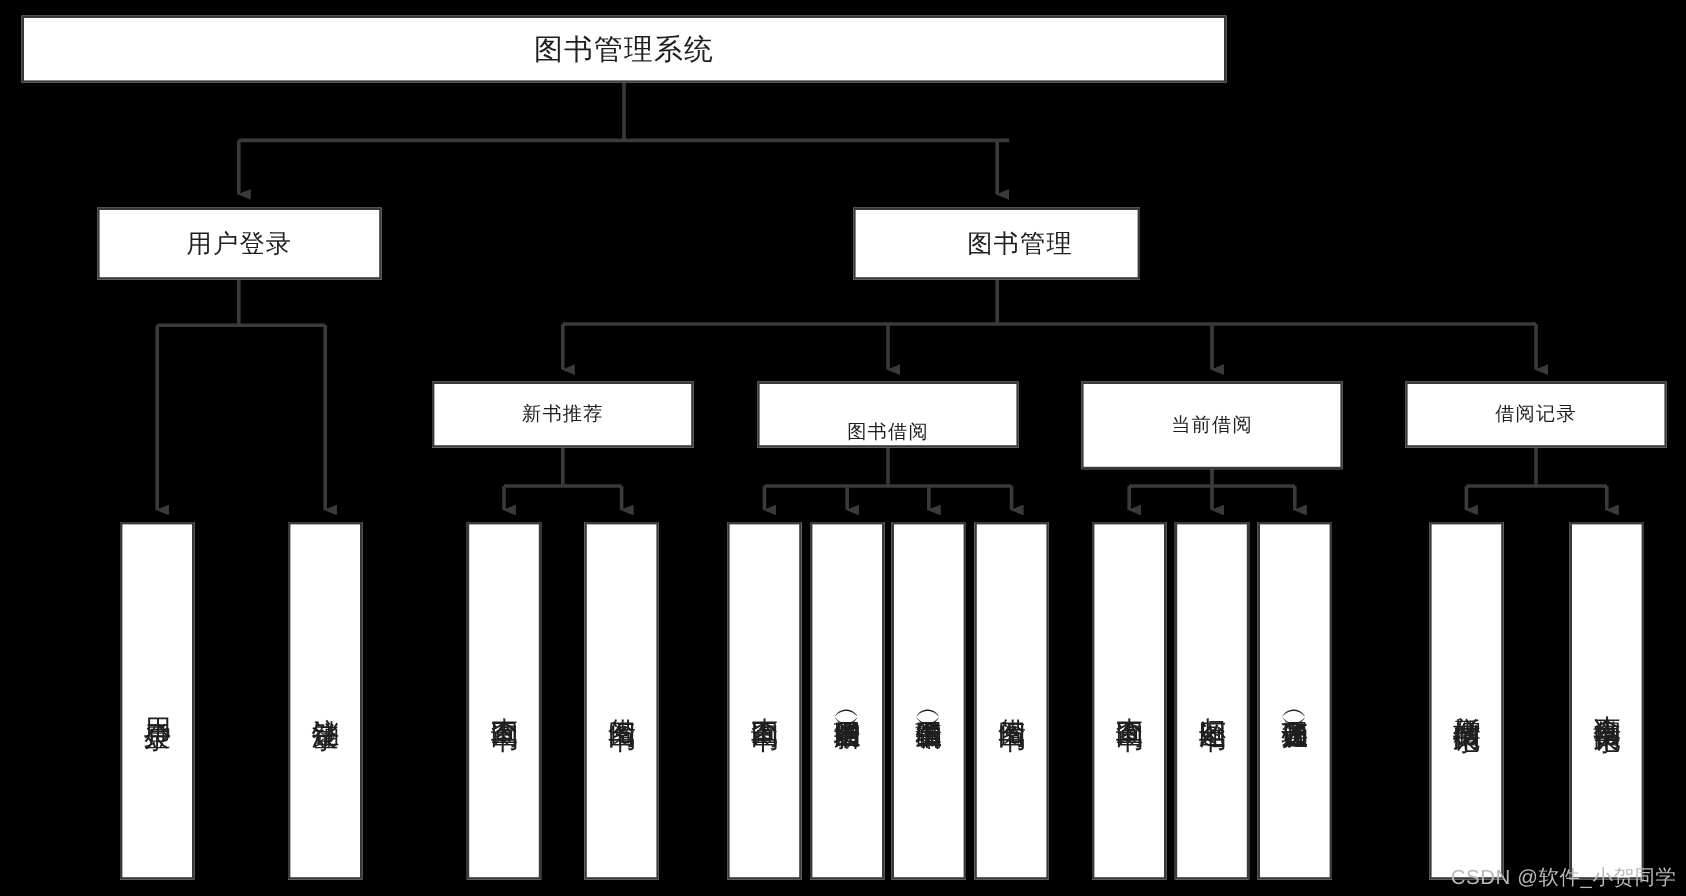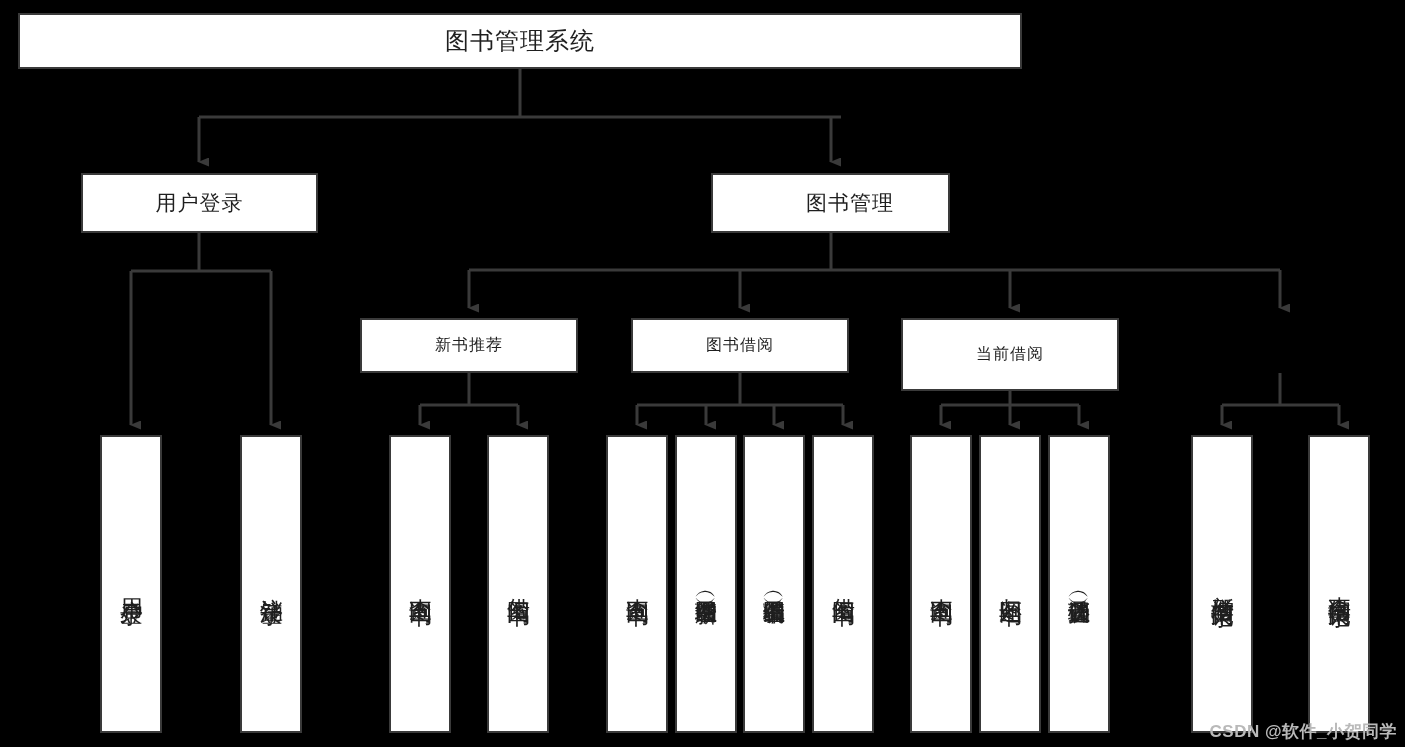--- a/index.html
+++ b/index.html
@@ -68,21 +68,20 @@
     font-size: 22px;
   }
   #watermark {
     position: absolute;
     right: 8px;
     bottom: 4px;
     font-size: 17px;
     color: #b9b9b9;
     white-space: nowrap;
     letter-spacing: 0.5px;
-    font-weight: bold;
   }
 </style>
 </head>
 <body>
 
 <div id="diagram-root">
 
   <svg id="connector-layer" width="1405" height="747" viewBox="0 0 1405 747">
     <defs>
       <marker id="arrowhead" markerWidth="9" markerHeight="11" refX="4.5" refY="10" orient="auto" markerUnits="userSpaceOnUse">
@@ -140,26 +139,29 @@
   <div class="node node-l2" style="left:81px; top:173px; width:237px; height:60px;">
     <span>用户登录</span>
   </div>
   <div class="node node-l2" style="left:711px; top:173px; width:239px; height:60px;padding-left:39px;">
     <span>图书管理</span>
   </div>
 
   <div class="node node-l3" style="left:360px; top:318px; width:218px; height:55px;">
     <span>新书推荐</span>
   </div>
-  <div class="node node-l3" style="left:631px; top:318px; width:218px; height:55px;">
+  <div class="node node-l3" style="left:631px; top:318px; width:218px; height:55px;align-items:flex-end;">
     <span>图书借阅</span>
   </div>
   <div class="node node-l3" style="left:901px; top:318px; width:218px; height:73px;">
     <span>当前借阅</span>
   </div>
+  <div class="node node-l3" style="left:1171px; top:318px; width:218px; height:55px;">
+    <span>借阅记录</span>
+  </div>
 
   <div class="node node-leaf" style="left:100px; top:435px; width:62px; height:298px;">
     <span class="vlabel">用户登录</span>
   </div>
   <div class="node node-leaf" style="left:240px; top:435px; width:62px; height:298px;">
     <span class="vlabel">注销登录</span>
   </div>
 
   <div class="node node-leaf" style="left:389px; top:435px; width:62px; height:298px;">
     <span class="vlabel">查询图书</span>

